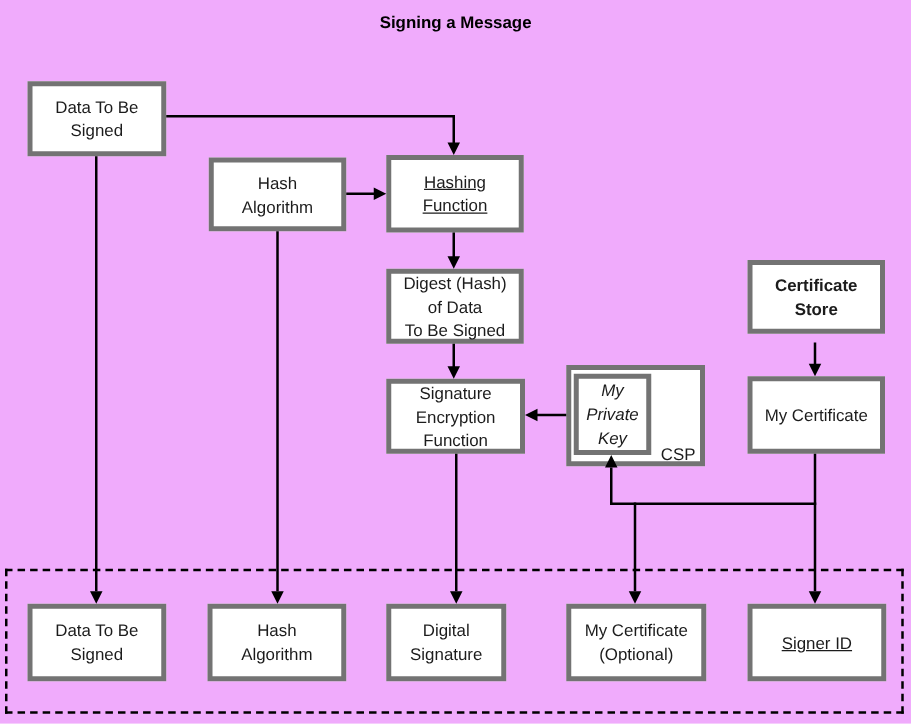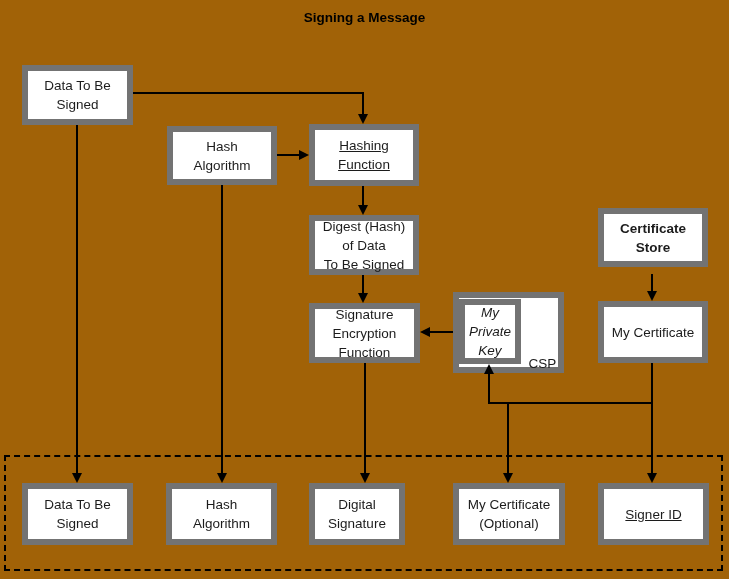--- a/index.html
+++ b/index.html
@@ -1,35 +1,35 @@
 <!DOCTYPE html>
 <html><head>
 <meta charset="utf-8">
 <style>
   html, body { margin: 0; padding: 0; background: #ffffff; }
   .canvas {
     position: relative;
     width: 729px;
     height: 579px;
-    background: #a16207;
+    background: #f0abfc;
     font-family: "Liberation Sans", sans-serif;
     color: #1c1c1c;
     overflow: hidden;
   }
   .title {
     position: absolute;
     left: 0; right: 0; top: 10px;
     text-align: center;
     font-weight: bold;
     font-size: 13.5px;
     color: #000;
   }
   .box {
     position: absolute;
-    border: 6px solid #737373;
+    border: 4px solid #737373;
     background: #fff;
     display: flex;
     align-items: center;
     justify-content: center;
     text-align: center;
     font-size: 13.5px;
     line-height: 19px;
     box-sizing: border-box;
   }
   .box span, .label span { white-space: pre-line; }

